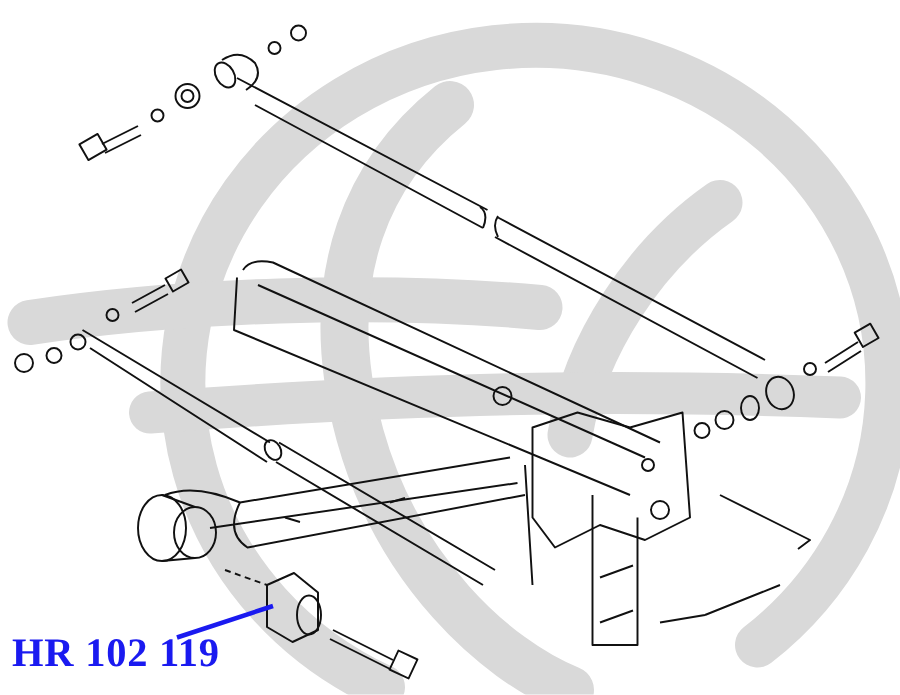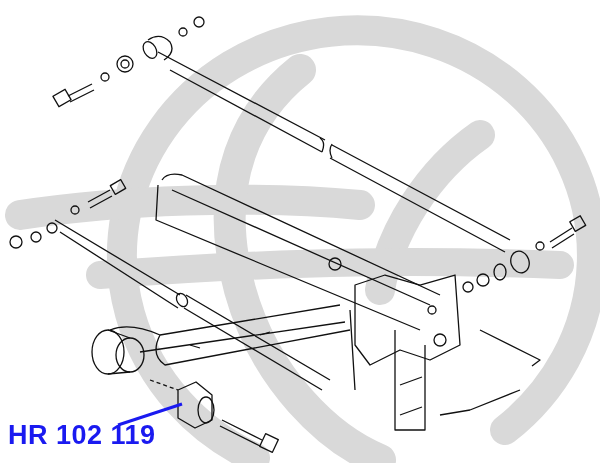--- a/index.html
+++ b/index.html
@@ -1,21 +1,21 @@
 <!DOCTYPE html>
 <html><head>
   <meta charset="utf-8">
   <style>
     html, body { margin: 0; padding: 0; background: #ffffff; }
     body { width: 600px; height: 463px; overflow: hidden; position: relative; font-family: "DejaVu Serif", serif; }
     .canvas { position: absolute; left: 0; top: 0; width: 600px; height: 463px; }
     .canvas svg { position: absolute; left: 0; top: 0; }
     .part-label {
       position: absolute; left: 8px; top: 422px;
-      font-family: Liberation Sans, sans-serif;
+      font-family: Liberation Serif, serif;
       font-weight: bold; font-size: 27px; letter-spacing: 0.5px;
       color: #1a1af0; line-height: 1; white-space: nowrap;
     }
   </style>
 </head>
 <body>
 
 <div class="canvas">
   <svg width="600" height="463" viewBox="0 0 600 463" xmlns="http://www.w3.org/2000/svg">
 

